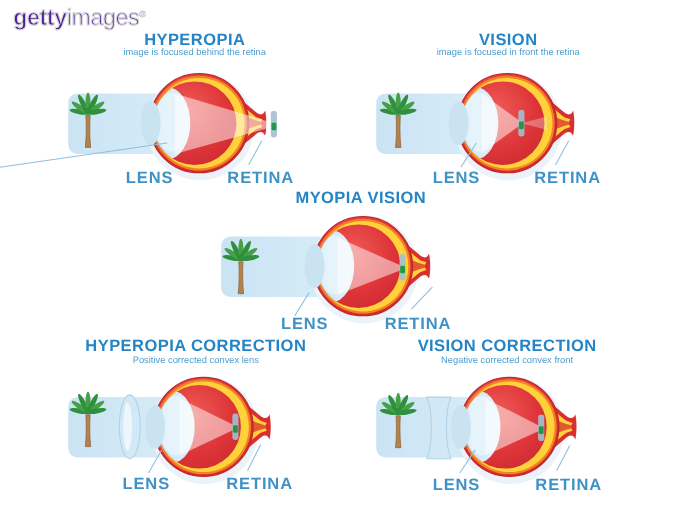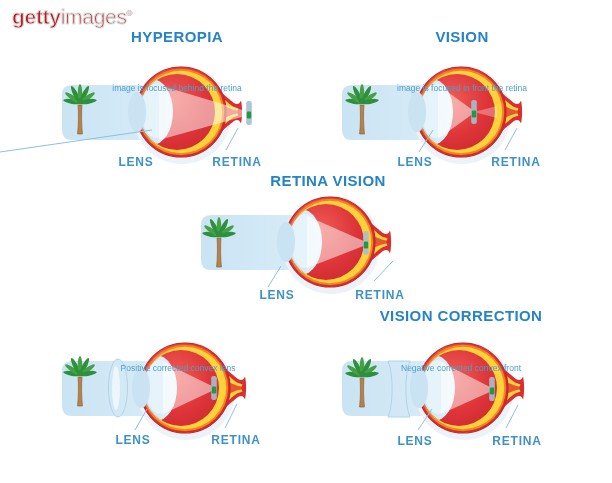--- a/index.html
+++ b/index.html
@@ -5,25 +5,25 @@
   html,body { margin:0; padding:0; background:#ffffff; }
   .canvas {
     position:relative; width:612px; height:483px; overflow:hidden;
     background:#ffffff; font-family:"Liberation Sans", sans-serif;
   }
   .t {
     position:absolute; transform:translate(-50%,-50%);
     white-space:nowrap; line-height:1;
   }
   .title   { font-size:15px; font-weight:bold; letter-spacing:0.4px; color:#2484C6; }
-  .subtitle{ font-size:8.5px; color:#4C9ECF;margin-top:41px; }
-  .part-label { font-size:12px; font-weight:bold; letter-spacing:0.8px; color:#3E92C6; }
+  .subtitle{ font-size:8.5px; color:#4C9ECF; }
+  .part-label { font-size:15px; font-weight:bold; letter-spacing:0.8px; color:#3E92C6; }
   .watermark {
     position:absolute; left:12px; top:6px; font-size:21px; line-height:1;
-    color:#b91c1c; -webkit-text-stroke:1.1px #d9d9d9;
+    color:#4c1d95; -webkit-text-stroke:1.1px #d9d9d9;
     text-shadow:0 0 1px #e2e2e2; letter-spacing:-0.3px;
   }
   .watermark .wm-bold { font-weight:bold; }
   .watermark .wm-reg { font-size:8px; vertical-align:super; -webkit-text-stroke:0.6px #d9d9d9; }
   svg { display:block; }
 </style>
 </head>
 <body>
 
 <div class="canvas">
@@ -151,24 +151,25 @@
   <div class="t title" style="left:177px;top:36px">HYPEROPIA</div>
   <div class="t subtitle" style="left:177px;top:47px">image is focused behind the retina</div>
   <div class="t part-label" style="left:136px;top:162px">LENS</div>
   <div class="t part-label" style="left:237px;top:162px">RETINA</div>
 
   <div class="t title" style="left:462px;top:36px">VISION</div>
   <div class="t subtitle" style="left:462px;top:47px">image is focused in front the retina</div>
   <div class="t part-label" style="left:415px;top:162px">LENS</div>
   <div class="t part-label" style="left:516px;top:162px">RETINA</div>
 
-  <div class="t title" style="left:328px;top:180px">RETINA VISION</div>
+  <div class="t title" style="left:328px;top:180px">MYOPIA VISION</div>
   <div class="t part-label" style="left:277px;top:295px">LENS</div>
   <div class="t part-label" style="left:380px;top:295px">RETINA</div>
 
+  <div class="t title" style="left:178px;top:315px">HYPEROPIA CORRECTION</div>
   <div class="t subtitle" style="left:178px;top:327px">Positive corrected convex lens</div>
   <div class="t part-label" style="left:133px;top:440px">LENS</div>
   <div class="t part-label" style="left:236px;top:440px">RETINA</div>
 
   <div class="t title" style="left:461px;top:315px">VISION CORRECTION</div>
   <div class="t subtitle" style="left:461px;top:327px">Negative corrected convex front</div>
   <div class="t part-label" style="left:415px;top:441px">LENS</div>
   <div class="t part-label" style="left:517px;top:441px">RETINA</div>
 
   <div class="watermark">

